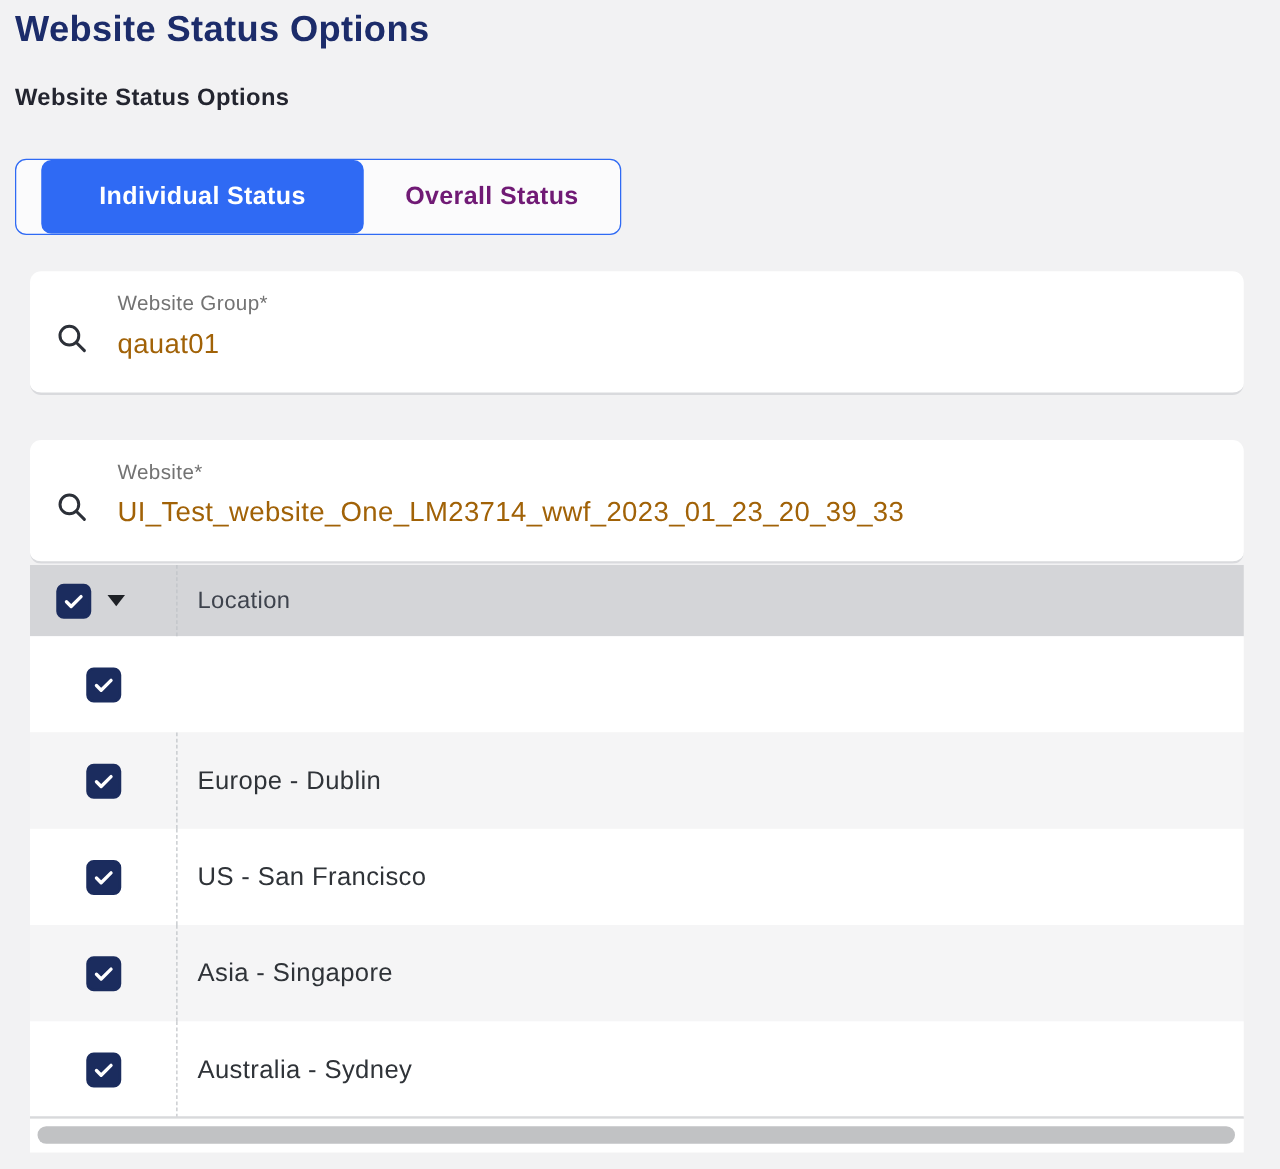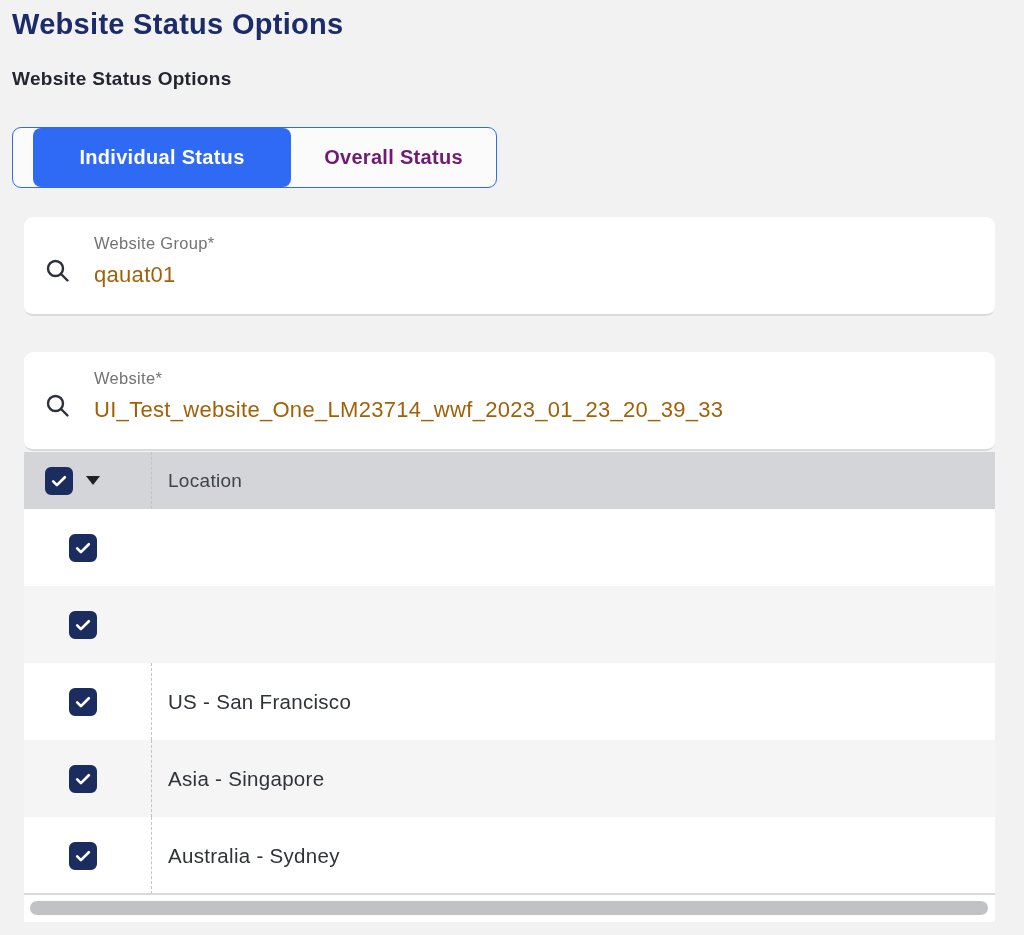--- a/index.html
+++ b/index.html
@@ -54,21 +54,21 @@
     font-size:16.5px; color:#737373; font-weight:400;
   }
   .field-value {
     position:absolute; left:70px; top:45px;
     font-size:22px; color:#a16207; font-weight:400;
     white-space:nowrap;
   }
 
   
   .table { position:absolute; left:24px; top:452px; width:971px; }
-  .t-row { display:flex; width:100%;gap:10px; }
+  .t-row { display:flex; width:100%; }
   .t-header { height:57px; background:#d4d5d8; }
   .t-body-row { height:77px; background:#ffffff; }
   .t-body-row.alt { background:#f5f5f6; }
   .col-check {
     width:117px; flex:0 0 117px;
     display:flex; align-items:center;
   }
   .t-header .col-check { padding-left:21px; gap:13px; }
   .t-body-row .col-check { justify-content:center; }
   .col-location {
@@ -175,20 +175,23 @@
     </div>
 
     <div class="t-row t-body-row alt">
       <div class="col-check">
         <div class="checkbox checked">
           <svg width="20" height="20" viewBox="0 0 24 24">
             <path d="M5 12.5l4.5 4.5L19 7.5" fill="none" stroke="#ffffff" stroke-width="3.2" stroke-linecap="round" stroke-linejoin="round"></path>
           </svg>
         </div>
       </div>
+      <div class="col-location">
+        <span class="row-location-label">Europe - Dublin</span>
+      </div>
     </div>
 
     <div class="t-row t-body-row">
       <div class="col-check">
         <div class="checkbox checked">
           <svg width="20" height="20" viewBox="0 0 24 24">
             <path d="M5 12.5l4.5 4.5L19 7.5" fill="none" stroke="#ffffff" stroke-width="3.2" stroke-linecap="round" stroke-linejoin="round"></path>
           </svg>
         </div>
       </div>

